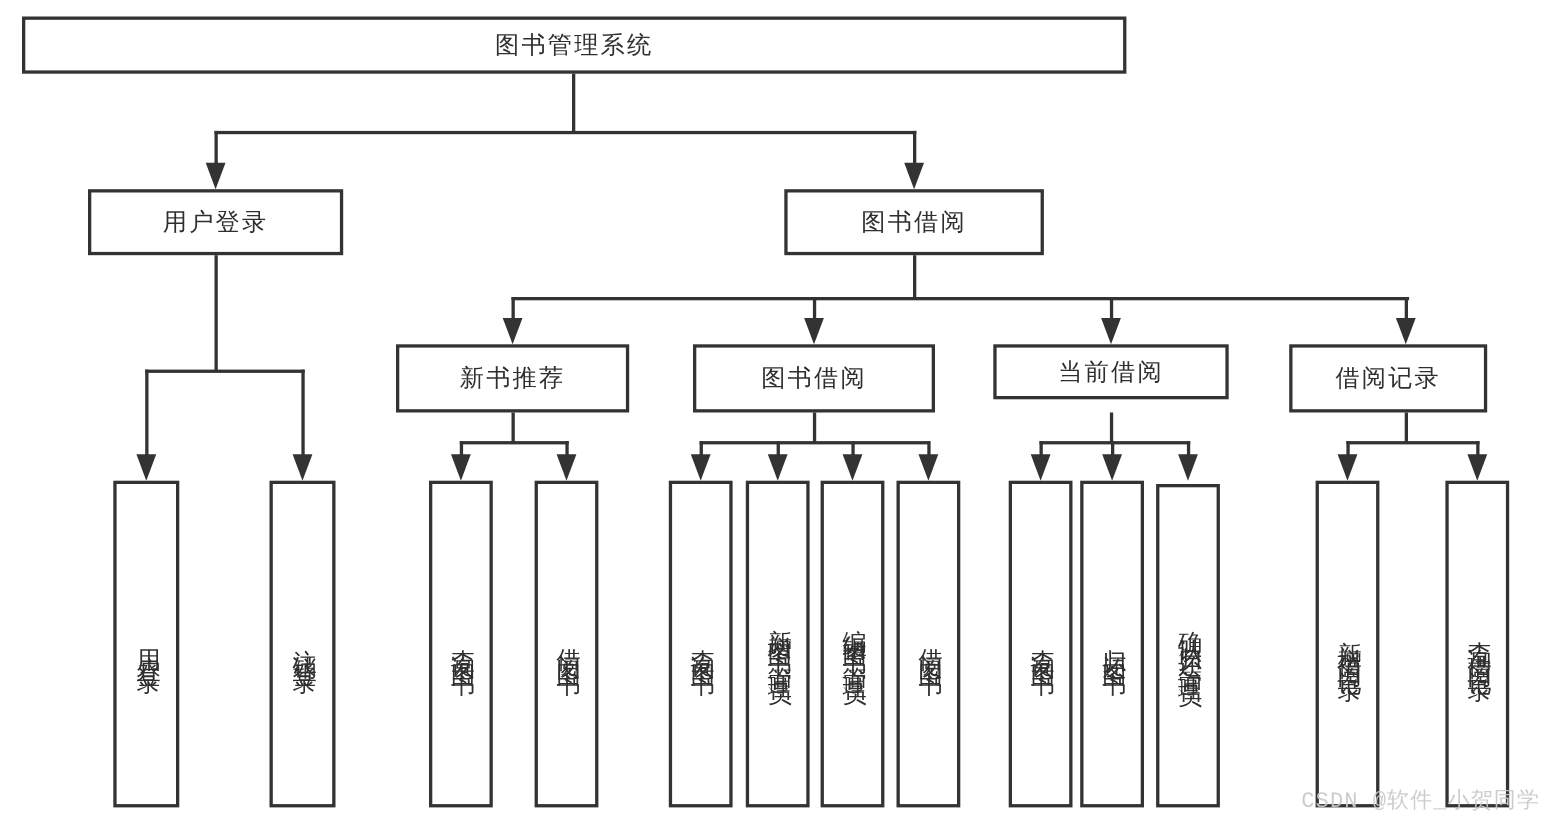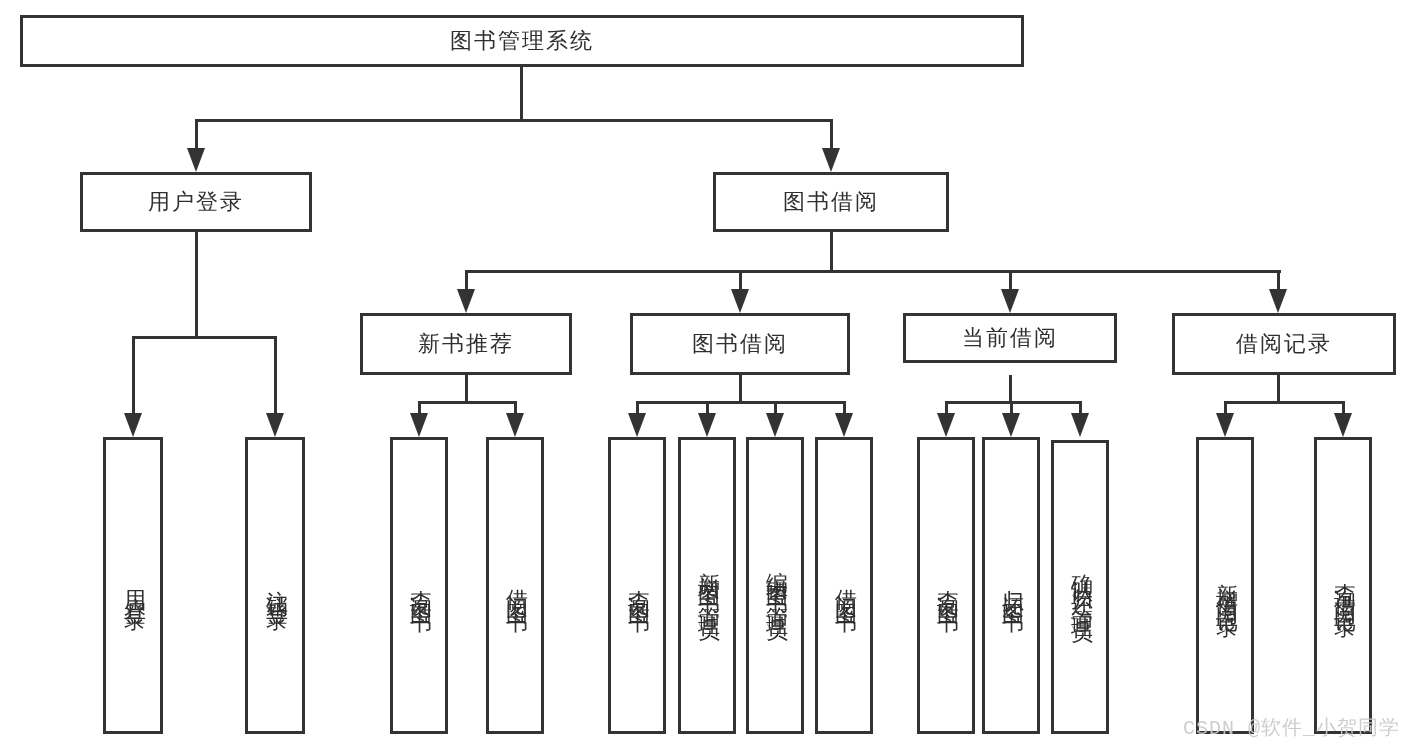--- a/index.html
+++ b/index.html
@@ -102,21 +102,21 @@
 
   <div class="box" style="left:360px; top:313px; width:212px; height:62px;">
     <span class="hlabel">新书推荐</span>
   </div>
   <div class="box" style="left:630px; top:313px; width:220px; height:62px;">
     <span class="hlabel">图书借阅</span>
   </div>
   <div class="box" style="left:903px; top:313px; width:214px; height:50px;">
     <span class="hlabel">当前借阅</span>
   </div>
-  <div class="box" style="left:1172px; top:313px; width:224px; height:62px;">
+  <div class="box" style="left:1172px; top:313px; width:180px; height:62px;">
     <span class="hlabel">借阅记录</span>
   </div>
 
   <div class="line vline" style="left:465px; top:375px; height:28px;"></div>
   <div class="line hline" style="left:418px; top:401px; width:99px;"></div>
   <div class="line vline" style="left:418px; top:401px; height:14px;"></div>
   <div class="line vline" style="left:514px; top:401px; height:14px;"></div>
   <div class="arrow" style="left:410px; top:413px;"></div>
   <div class="arrow" style="left:506px; top:413px;"></div>
 

